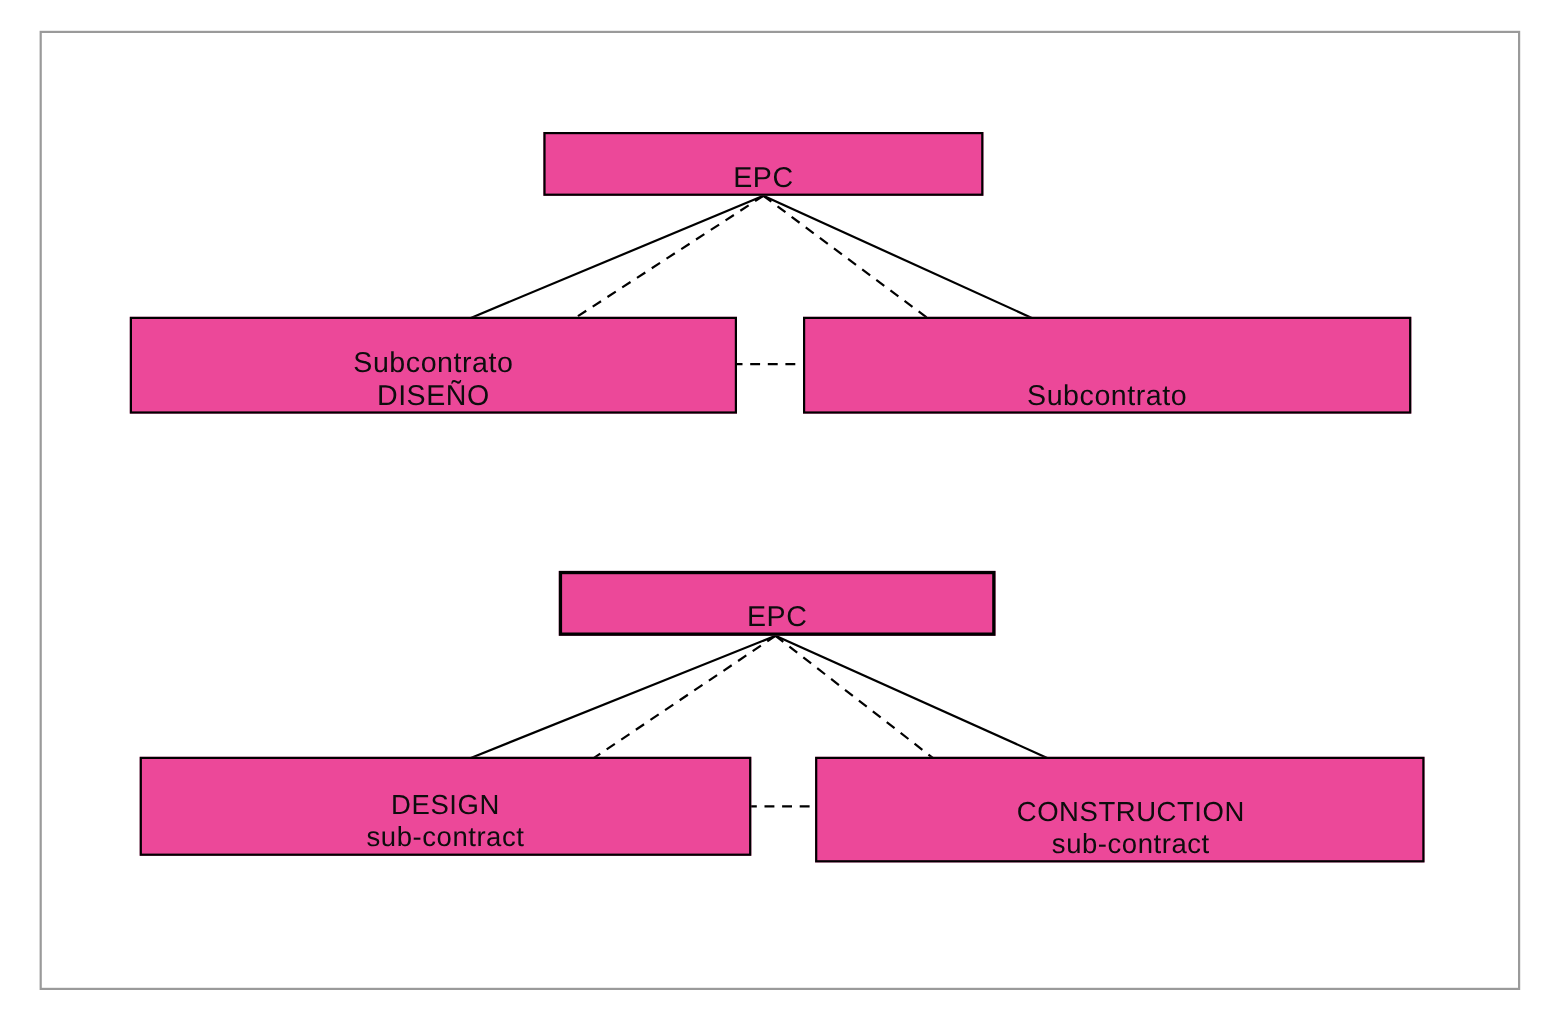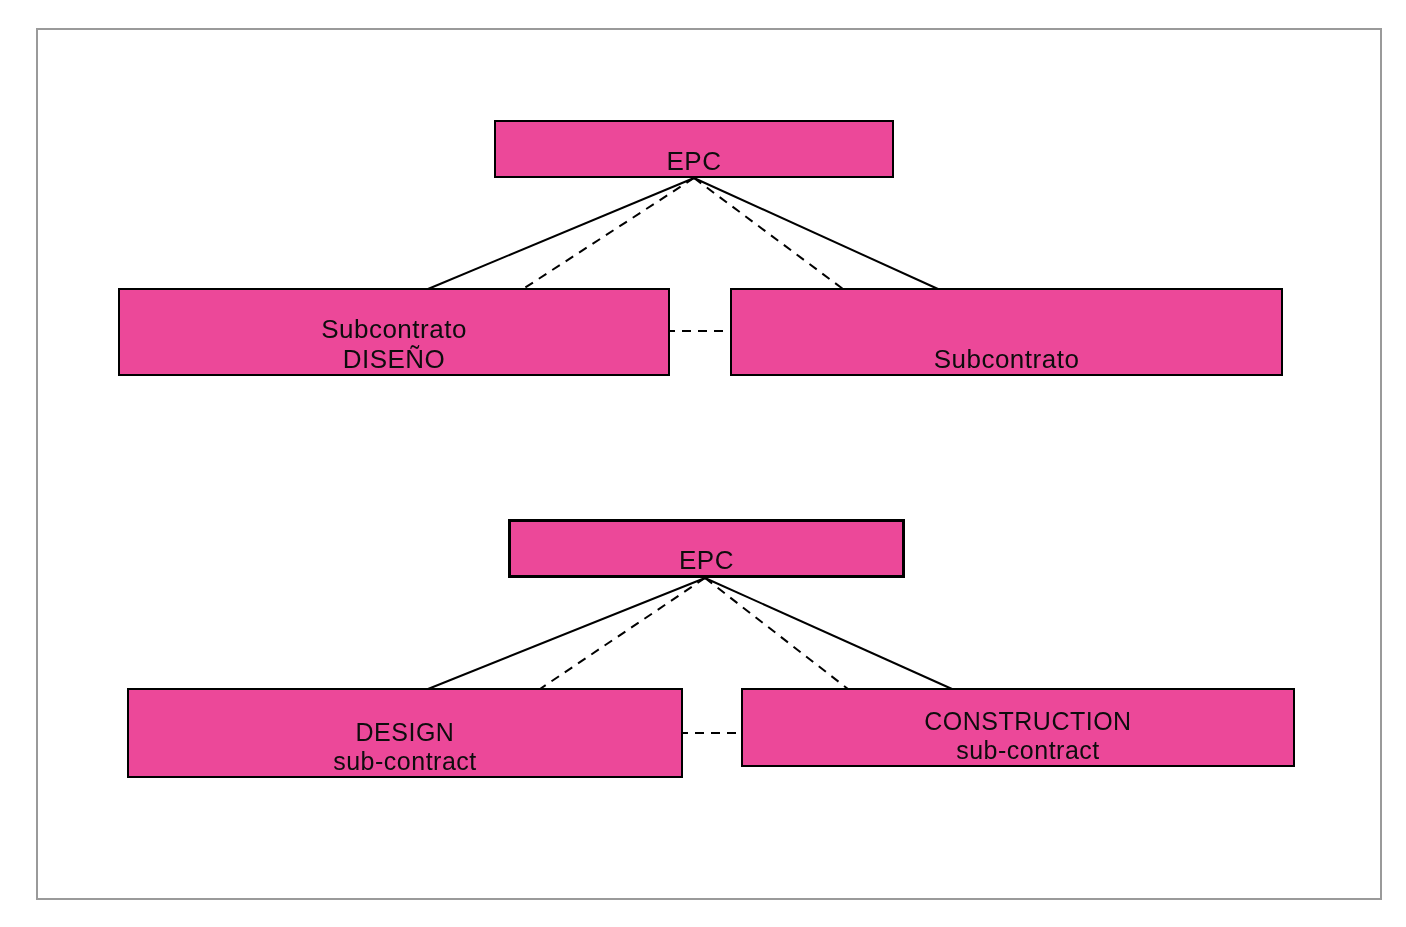--- a/index.html
+++ b/index.html
@@ -69,21 +69,21 @@
     left: 508px; top: 519px;
     width: 397px; height: 59px;
     border-width: 3px;
   }
   .bottom-left {
     left: 127px; top: 688px;
     width: 556px; height: 90px;
   }
   .bottom-right {
     left: 741px; top: 688px;
-    width: 554px; height: 79px; padding-left: 20px;
+    width: 554px; height: 96px; padding-left: 20px;
   }
   .italic .l1, .italic .l2 {
     font-size: 25px;
     line-height: 29px;
   }
 </style>
 </head>
 <body>
 
 <div class="canvas">

